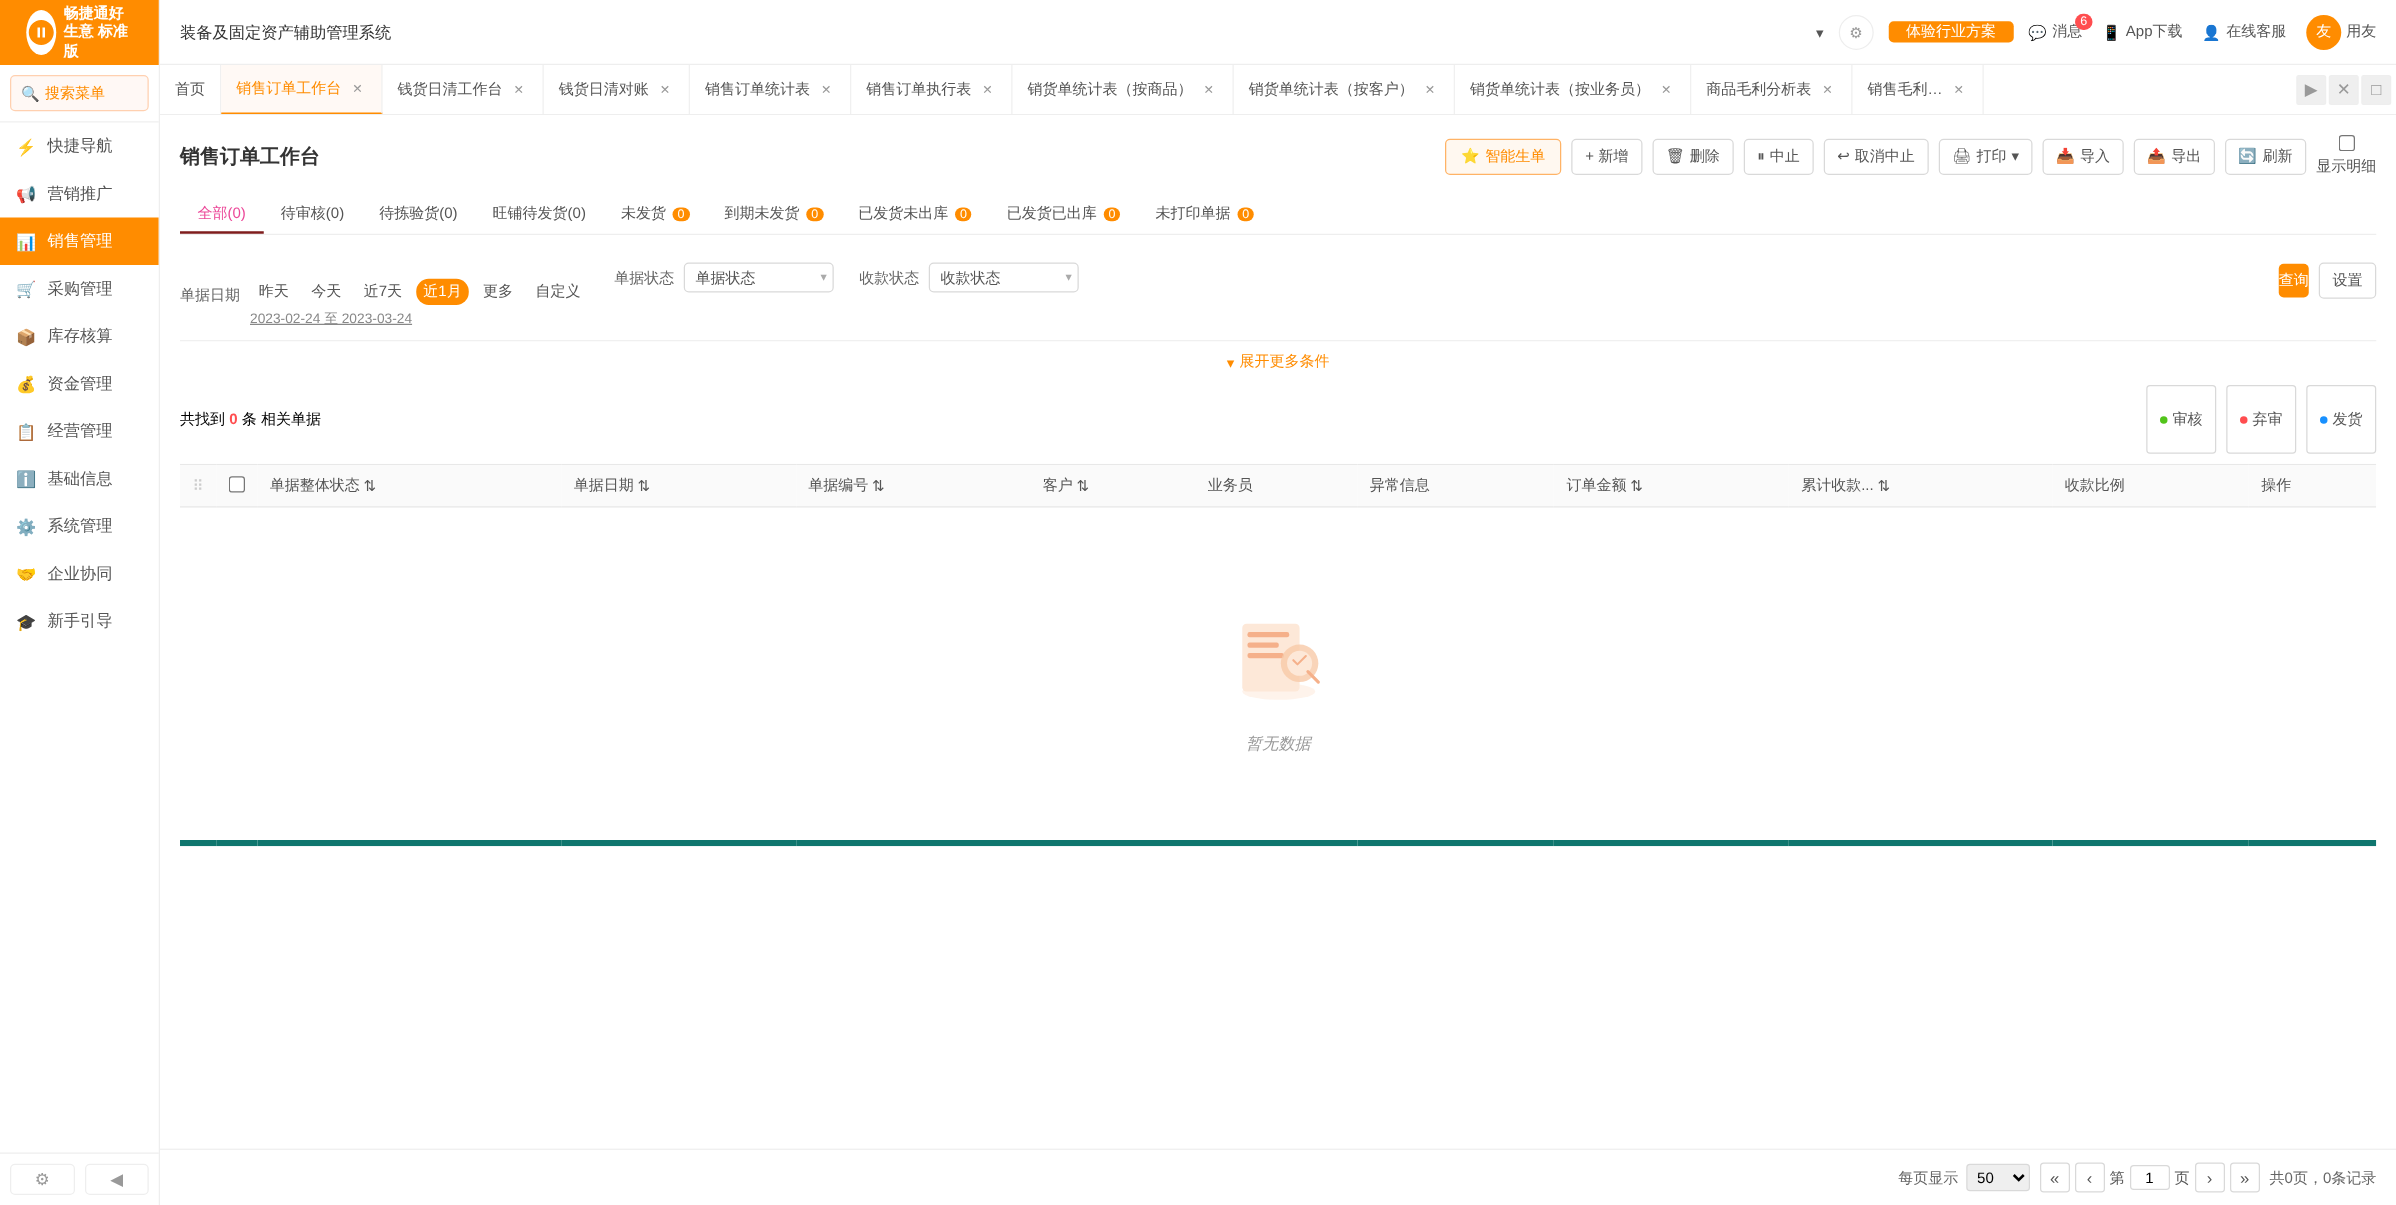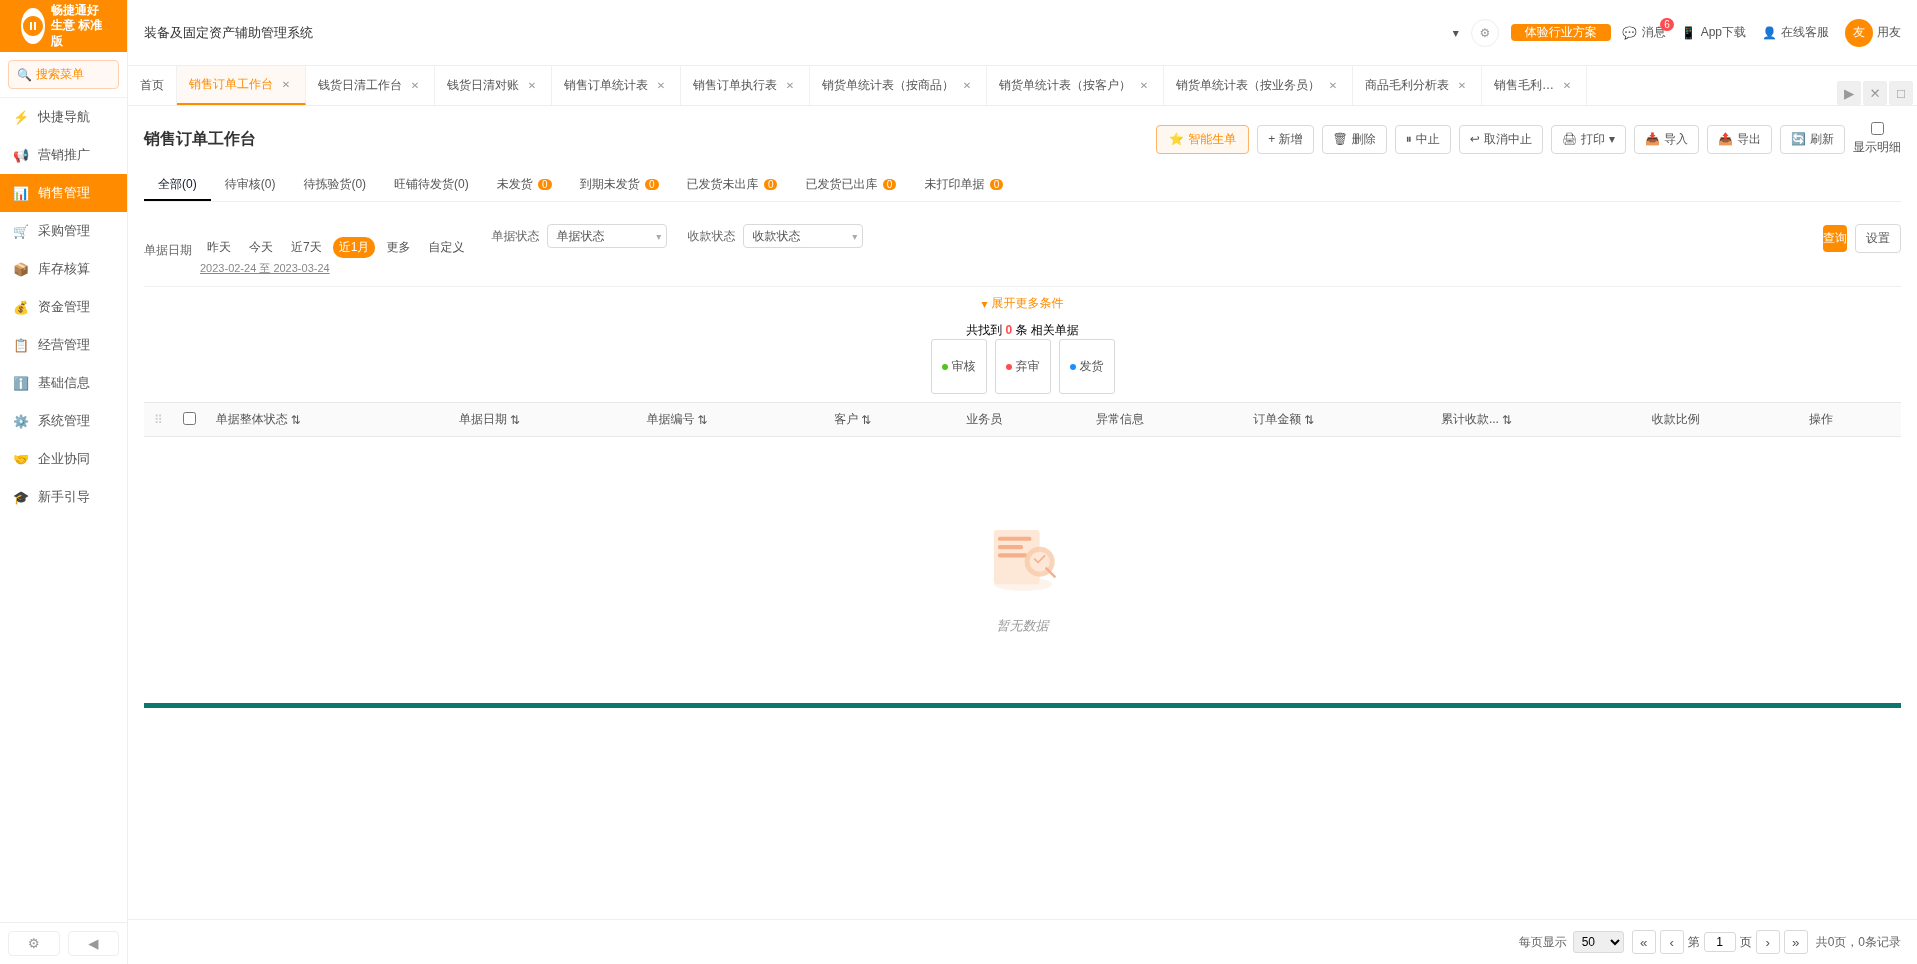--- a/index.html
+++ b/index.html
@@ -17,32 +17,32 @@
     .sidebar-nav-item { padding: 10px 12px; display: flex; align-items: center; gap: 8px; cursor: pointer; color: #555; font-size: 13px; }
     .sidebar-nav-item.active { background: #ff8c00; color: #fff; }
     .sidebar-nav-icon { width: 18px; height: 18px; display: flex; align-items: center; justify-content: center; flex-shrink: 0; }
     .sidebar-bottom { padding: 8px; display: flex; gap: 8px; border-top: 1px solid #eee; }
     .sidebar-bottom-btn { flex: 1; background: #fff; border: 1px solid #eee; border-radius: 4px; padding: 4px; cursor: pointer; display: flex; align-items: center; justify-content: center; color: #999; }
 
     
     .main { flex: 1; display: flex; flex-direction: column; overflow: hidden; }
 
     
-    .topbar { height: 66px; background: #fff; border-bottom: 1px solid #eee; display: flex; align-items: center; padding: 0 16px; gap: 12px; flex-shrink: 0; }
+    .topbar { height: 52px; background: #fff; border-bottom: 1px solid #eee; display: flex; align-items: center; padding: 0 16px; gap: 12px; flex-shrink: 0; }
     .topbar-title { font-size: 13px; color: #333; flex: 1; }
     .topbar-dropdown { display: flex; align-items: center; gap: 4px; cursor: pointer; color: #555; font-size: 12px; }
     .topbar-settings { width: 28px; height: 28px; border-radius: 50%; border: 1px solid #eee; display: flex; align-items: center; justify-content: center; cursor: pointer; color: #999; }
     .topbar-btn-orange { background: #ff8c00; color: #fff; border: none; border-radius: 4px; padding: 0 14px; font-size: 12px; cursor: pointer; }
     .topbar-right { display: flex; align-items: center; gap: 16px; margin-left: auto; }
     .topbar-right-item { display: flex; align-items: center; gap: 4px; color: #555; font-size: 12px; cursor: pointer; position: relative; }
     .badge { background: #ff4d4f; color: #fff; border-radius: 8px; padding: 1px 4px; font-size: 10px; position: absolute; top: -6px; right: -8px; }
     .topbar-avatar { width: 28px; height: 28px; border-radius: 50%; background: #ff8c00; color: #fff; display: flex; align-items: center; justify-content: center; font-size: 12px; }
 
     
-    .tabbar { height: 40px; background: #fff; border-bottom: 1px solid #eee; display: flex; align-items: flex-end; overflow-x: hidden; flex-shrink: 0; }
+    .tabbar { height: 40px; background: #fff; border-bottom: 1px solid #eee; display: flex; align-items: center; overflow-x: hidden; flex-shrink: 0; }
     .tab { height: 40px; padding: 0 12px; display: flex; align-items: center; gap: 6px; cursor: pointer; color: #555; font-size: 12px; border-right: 1px solid #f0f0f0; white-space: nowrap; flex-shrink: 0; }
     .tab:first-child { color: #555; }
     .tab.active { color: #ff8c00; border-bottom: 2px solid #ff8c00; background: #fff9f5; }
     .tab-close { color: #999; font-size: 10px; width: 14px; height: 14px; display: flex; align-items: center; justify-content: center; border-radius: 50%; }
     .tabbar-actions { margin-left: auto; display: flex; align-items: center; gap: 2px; padding-right: 4px; }
     .tabbar-action-btn { width: 24px; height: 24px; display: flex; align-items: center; justify-content: center; cursor: pointer; color: #999; border: 1px solid #eee; border-radius: 2px; }
 
     
     .content { flex: 1; overflow-y: auto; background: #f5f6fa; padding: 0; }
     .content-inner { background: #fff; margin: 0; padding: 16px; min-height: 100%; }
@@ -51,37 +51,37 @@
     .page-header { display: flex; align-items: center; justify-content: space-between; margin-bottom: 14px; }
     .page-title { font-size: 16px; font-weight: bold; color: #333; }
     .page-actions { display: flex; align-items: center; gap: 8px; }
     .btn-smart { background: #fff8f0; border: 1px solid #ffb366; color: #ff8c00; border-radius: 4px; padding: 5px 12px; font-size: 12px; cursor: pointer; display: flex; align-items: center; gap: 4px; }
     .btn-action { background: #fff; border: 1px solid #d9d9d9; color: #555; border-radius: 4px; padding: 5px 10px; font-size: 12px; cursor: pointer; display: flex; align-items: center; gap: 4px; }
     .btn-primary-sm { background: #ff8c00; color: #fff; border: none; border-radius: 4px; padding: 5px 0; font-size: 12px; cursor: pointer; }
 
     
     .filter-tabs { display: flex; gap: 0; margin-bottom: 12px; border-bottom: 1px solid #eee; }
     .filter-tab { padding: 6px 14px; cursor: pointer; color: #555; font-size: 12px; border-bottom: 2px solid transparent; }
-    .filter-tab.active { color: #0f172a; border-bottom: 2px solid #000000; }
+    .filter-tab.active { color: #ec4899; border-bottom: 2px solid #7f1d1d; }
     .filter-tab .tab-badge { background: #ff4d4f; color: #fff; border-radius: 8px; padding: 0 4px; font-size: 10px; margin-left: 2px; }
     .filter-tab .tab-badge.orange { background: #ff8c00; }
 
     
     .filter-row { display: flex; align-items: flex-start; gap: 20px; margin-bottom: 8px; padding: 10px 0; border-bottom: 1px solid #f0f0f0; flex-wrap: wrap; }
     .filter-item { display: flex; align-items: center; gap: 8px; }
     .filter-label { color: #666; font-size: 12px; white-space: nowrap; }
     .filter-date-options { display: flex; gap: 4px; align-items: center; margin-top: 12px; }
     .filter-date-btn { padding: 2px 6px; border-radius: 3px; cursor: pointer; color: #555; font-size: 12px; border: 1px solid transparent; }
     .filter-date-btn.active { background: #ff8c00; color: #fff; border-radius: 10px; border: none; }
     .filter-date-range { color: #888; font-size: 11px; margin-top: 2px; text-decoration: underline; }
     .filter-select { border: 1px solid #d9d9d9; border-radius: 4px; padding: 4px 24px 4px 8px; font-size: 12px; color: #555; background: #fff; cursor: pointer; appearance: none; min-width: 120px; }
     .filter-expand { color: #ff8c00; font-size: 12px; cursor: pointer; display: flex; align-items: center; gap: 4px; }
 
     
-    .result-bar { display: flex; align-items: center; justify-content: space-between; margin-bottom: 8px; flex-direction: column; }
+    .result-bar { display: flex; align-items: center; justify-content: space-between; margin-bottom: 8px; }
     .result-actions { display: flex; gap: 8px; }
     .result-action-btn { padding: 18px 10px; border-radius: 3px; font-size: 12px; cursor: pointer; border: 1px solid #d9d9d9; background: #fff; color: #555; display: flex; align-items: center; gap: 4px; }
     .result-action-btn .dot { width: 6px; height: 6px; border-radius: 50%; display: inline-block; }
 
     
     .table-wrap { width: 100%; overflow-x: auto; }
     table { width: 100%; border-collapse: collapse; font-size: 12px; }
     table th { background: #fafafa; border-bottom: 1px solid #e8e8e8; border-top: 1px solid #e8e8e8; padding: 8px 10px; color: #555; font-weight: normal; text-align: left; white-space: nowrap; }
     table td { border-bottom: 5px solid #0f766e; padding: 8px 10px; color: #333; font-style: italic; }
     .th-sort { display: flex; align-items: center; gap: 3px; cursor: pointer; }

